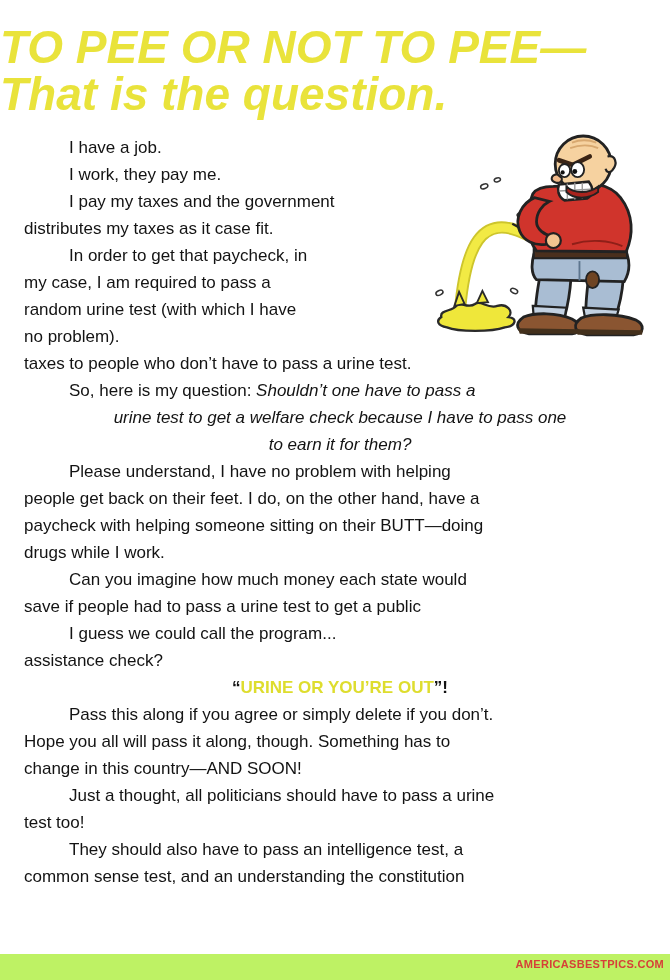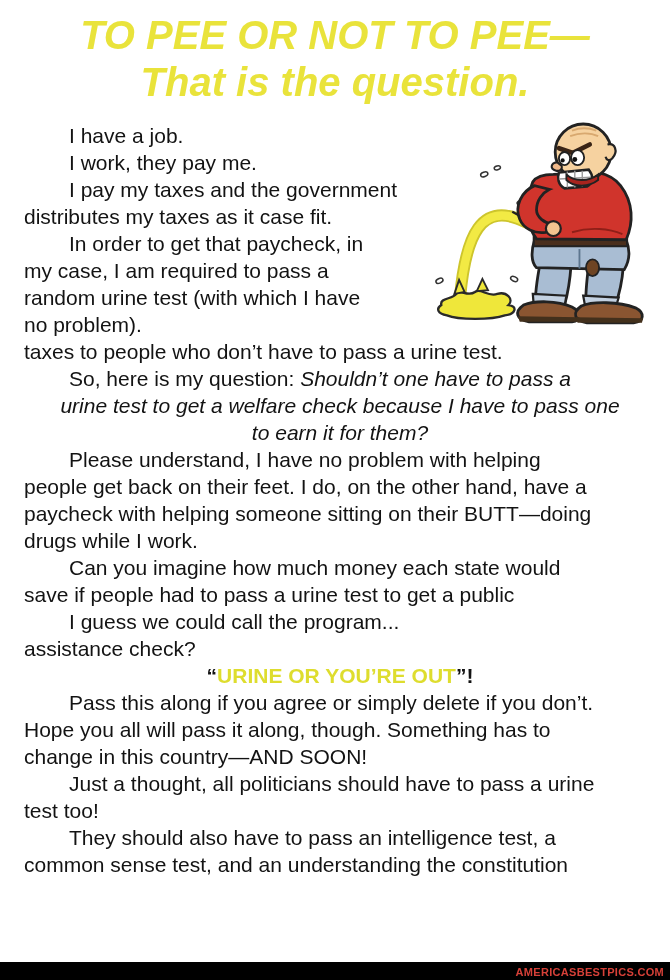--- a/index.html
+++ b/index.html
@@ -1,39 +1,39 @@
 <!DOCTYPE html>
 <html><head>
 <meta charset="utf-8">
 <style>
   html,body{margin:0;padding:0;background:#fff;}
   .page{
     position:relative;width:670px;height:980px;background:#ffffff;
     font-family:"Liberation Sans",sans-serif;overflow:hidden;
   }
   .title{
-    padding-top:12px;text-align:center;font-weight:bold;font-style:italic;
-    color:#e9e33b;font-size:40px;line-height:47px;
+    padding-top:24px;text-align:left;font-weight:bold;font-style:italic;
+    color:#e9e33b;font-size:46px;line-height:47px;
   }
   .content{
     margin-top:16px;padding:0 14px 0 24px;
-    font-size:21px;line-height:27px;color:#131313;
+    font-size:17px;line-height:27px;color:#131313;
   }
   .line{white-space:nowrap;}
   .ind{text-indent:45px;}
   .it{font-style:italic;text-align:center;}
   .center-line{text-align:center;white-space:normal;font-weight:bold;}
   .program-name{color:#dedd2e;font-weight:bold;}
   .cartoon{
     float:right;width:224px;height:212px;margin:-6px 0 0 4px;
   }
   .cartoon svg{display:block;}
   .footer-bar{
-    position:absolute;left:0;bottom:0;width:100%;height:18px;
-    background:#000000;text-align:right;
+    position:absolute;left:0;bottom:0;width:100%;height:26px;
+    background:#bef264;text-align:right;
   }
   .footer-bar span{
     color:#d64038;font-weight:bold;font-size:11px;line-height:18px;
     padding-right:6px;letter-spacing:.3px;
   }
 </style>
 </head>
 <body>
 
 <div class="page">

